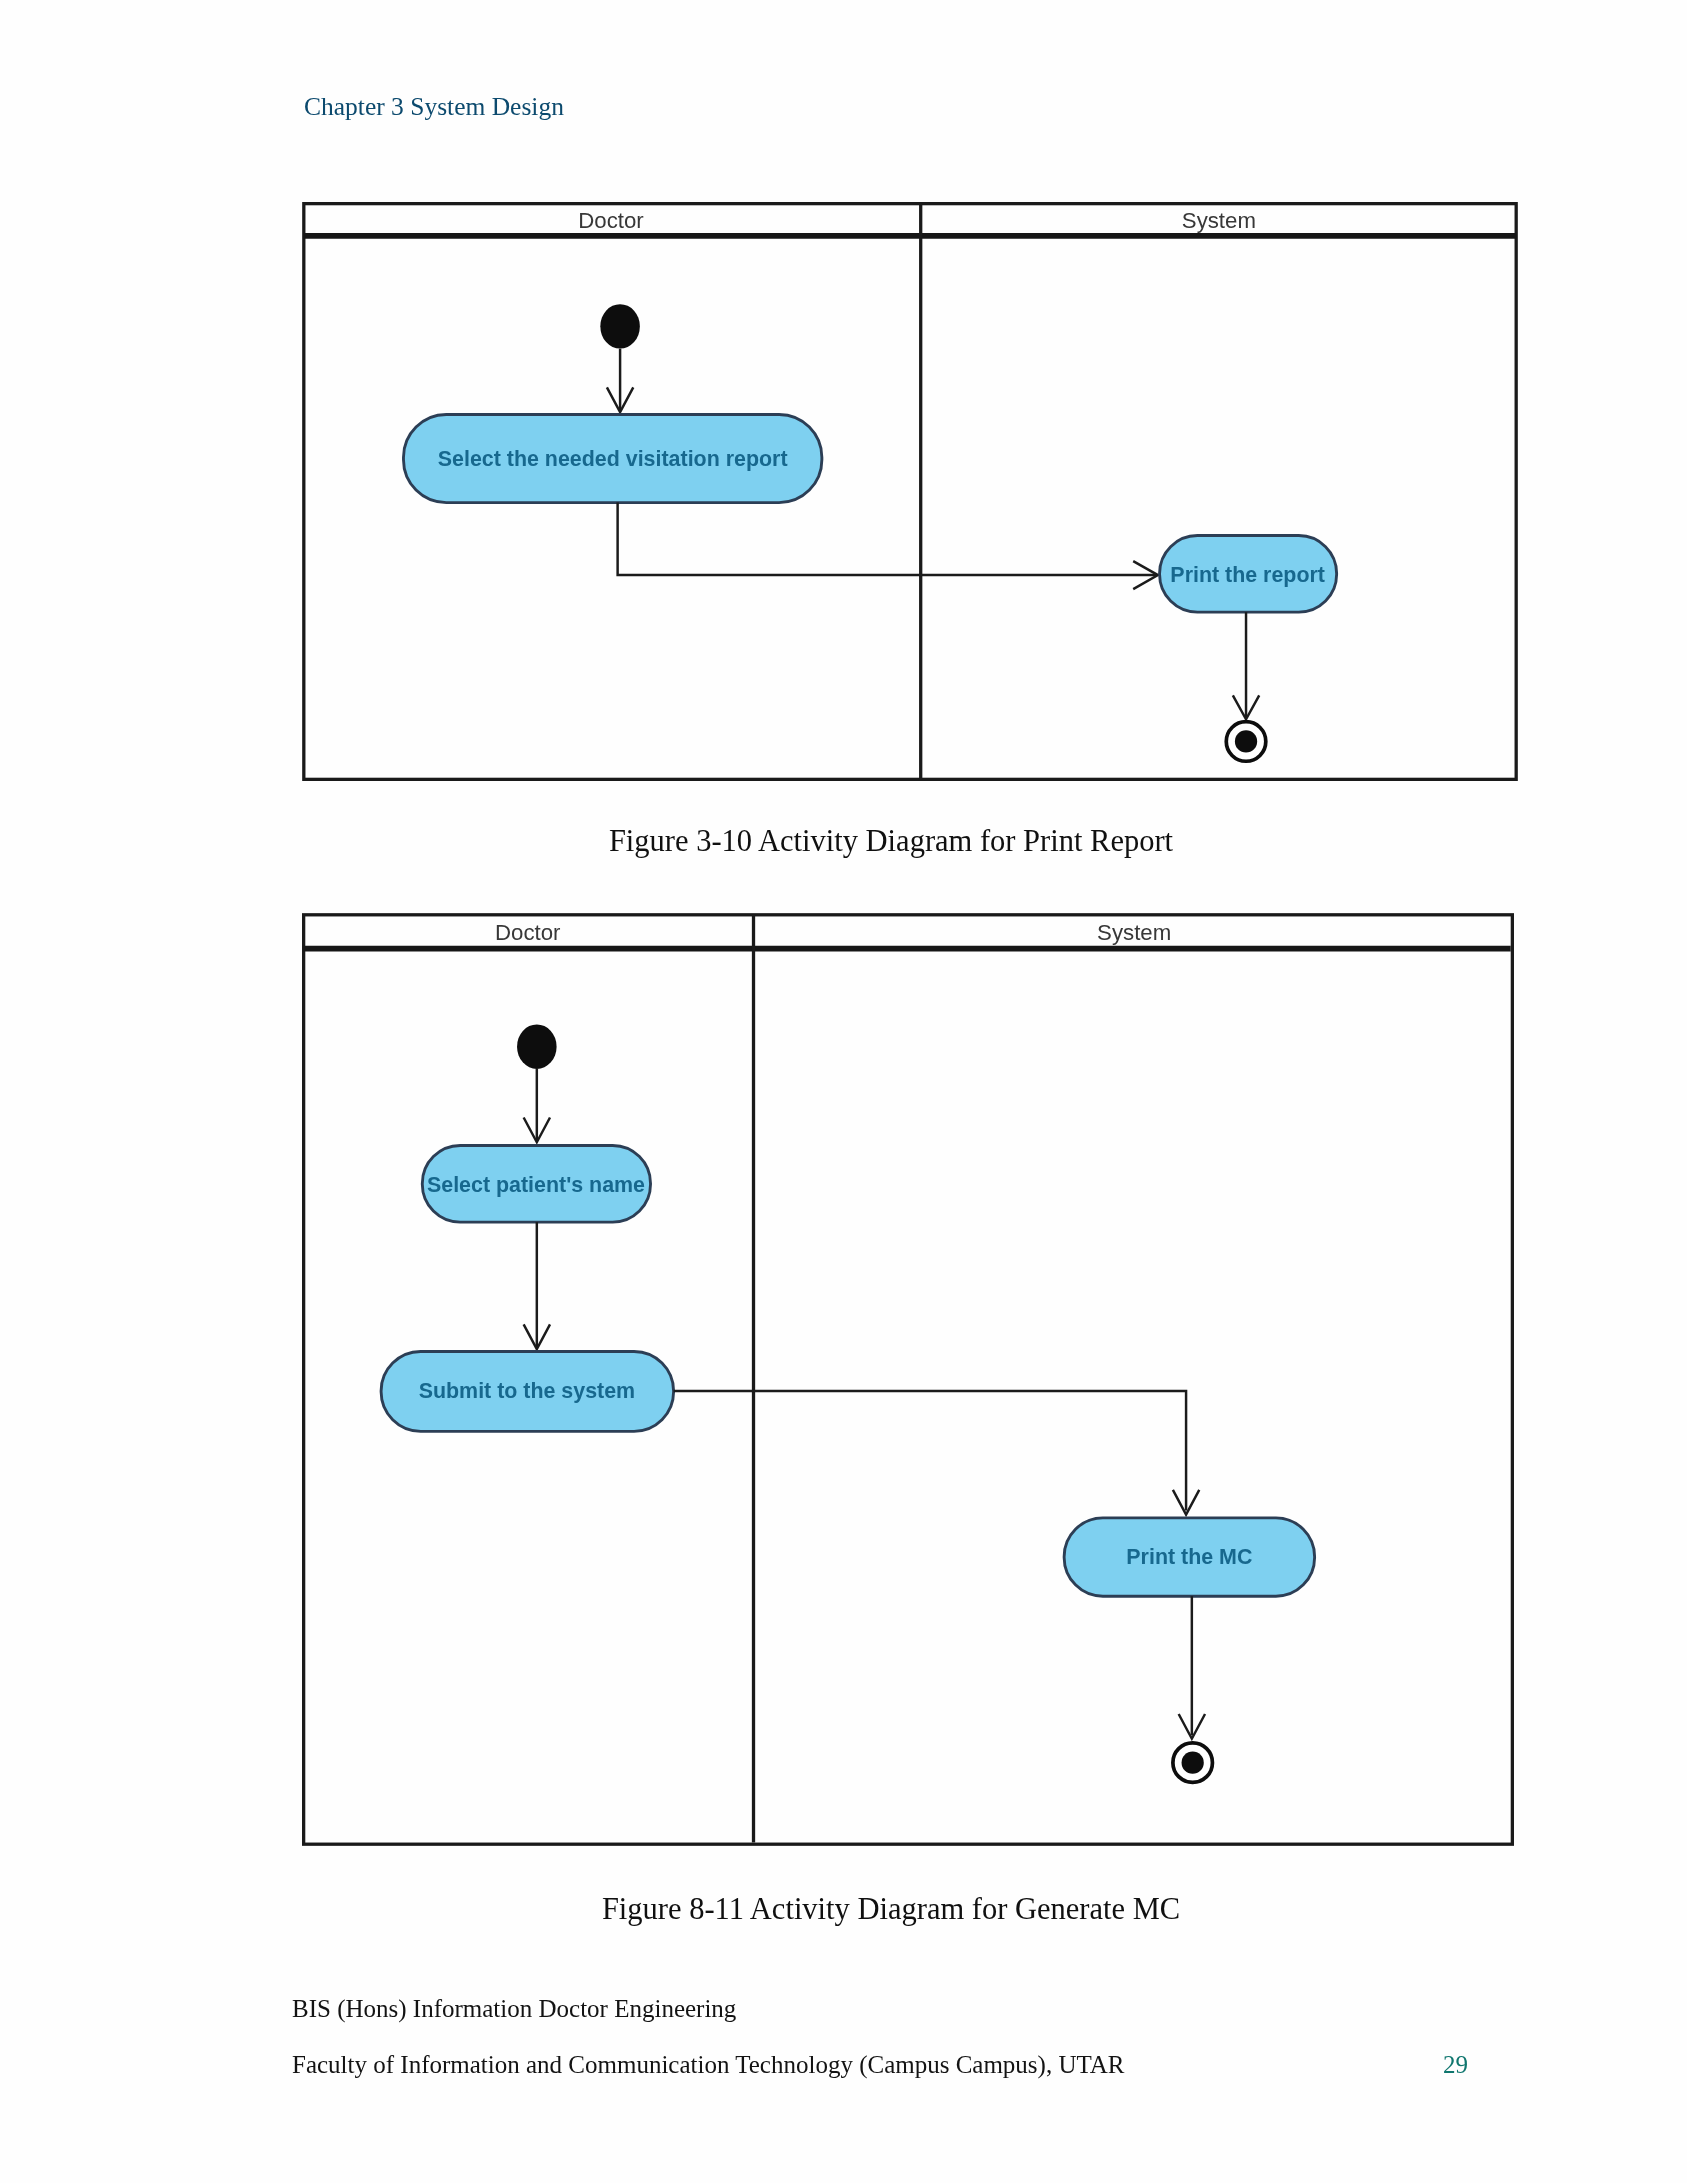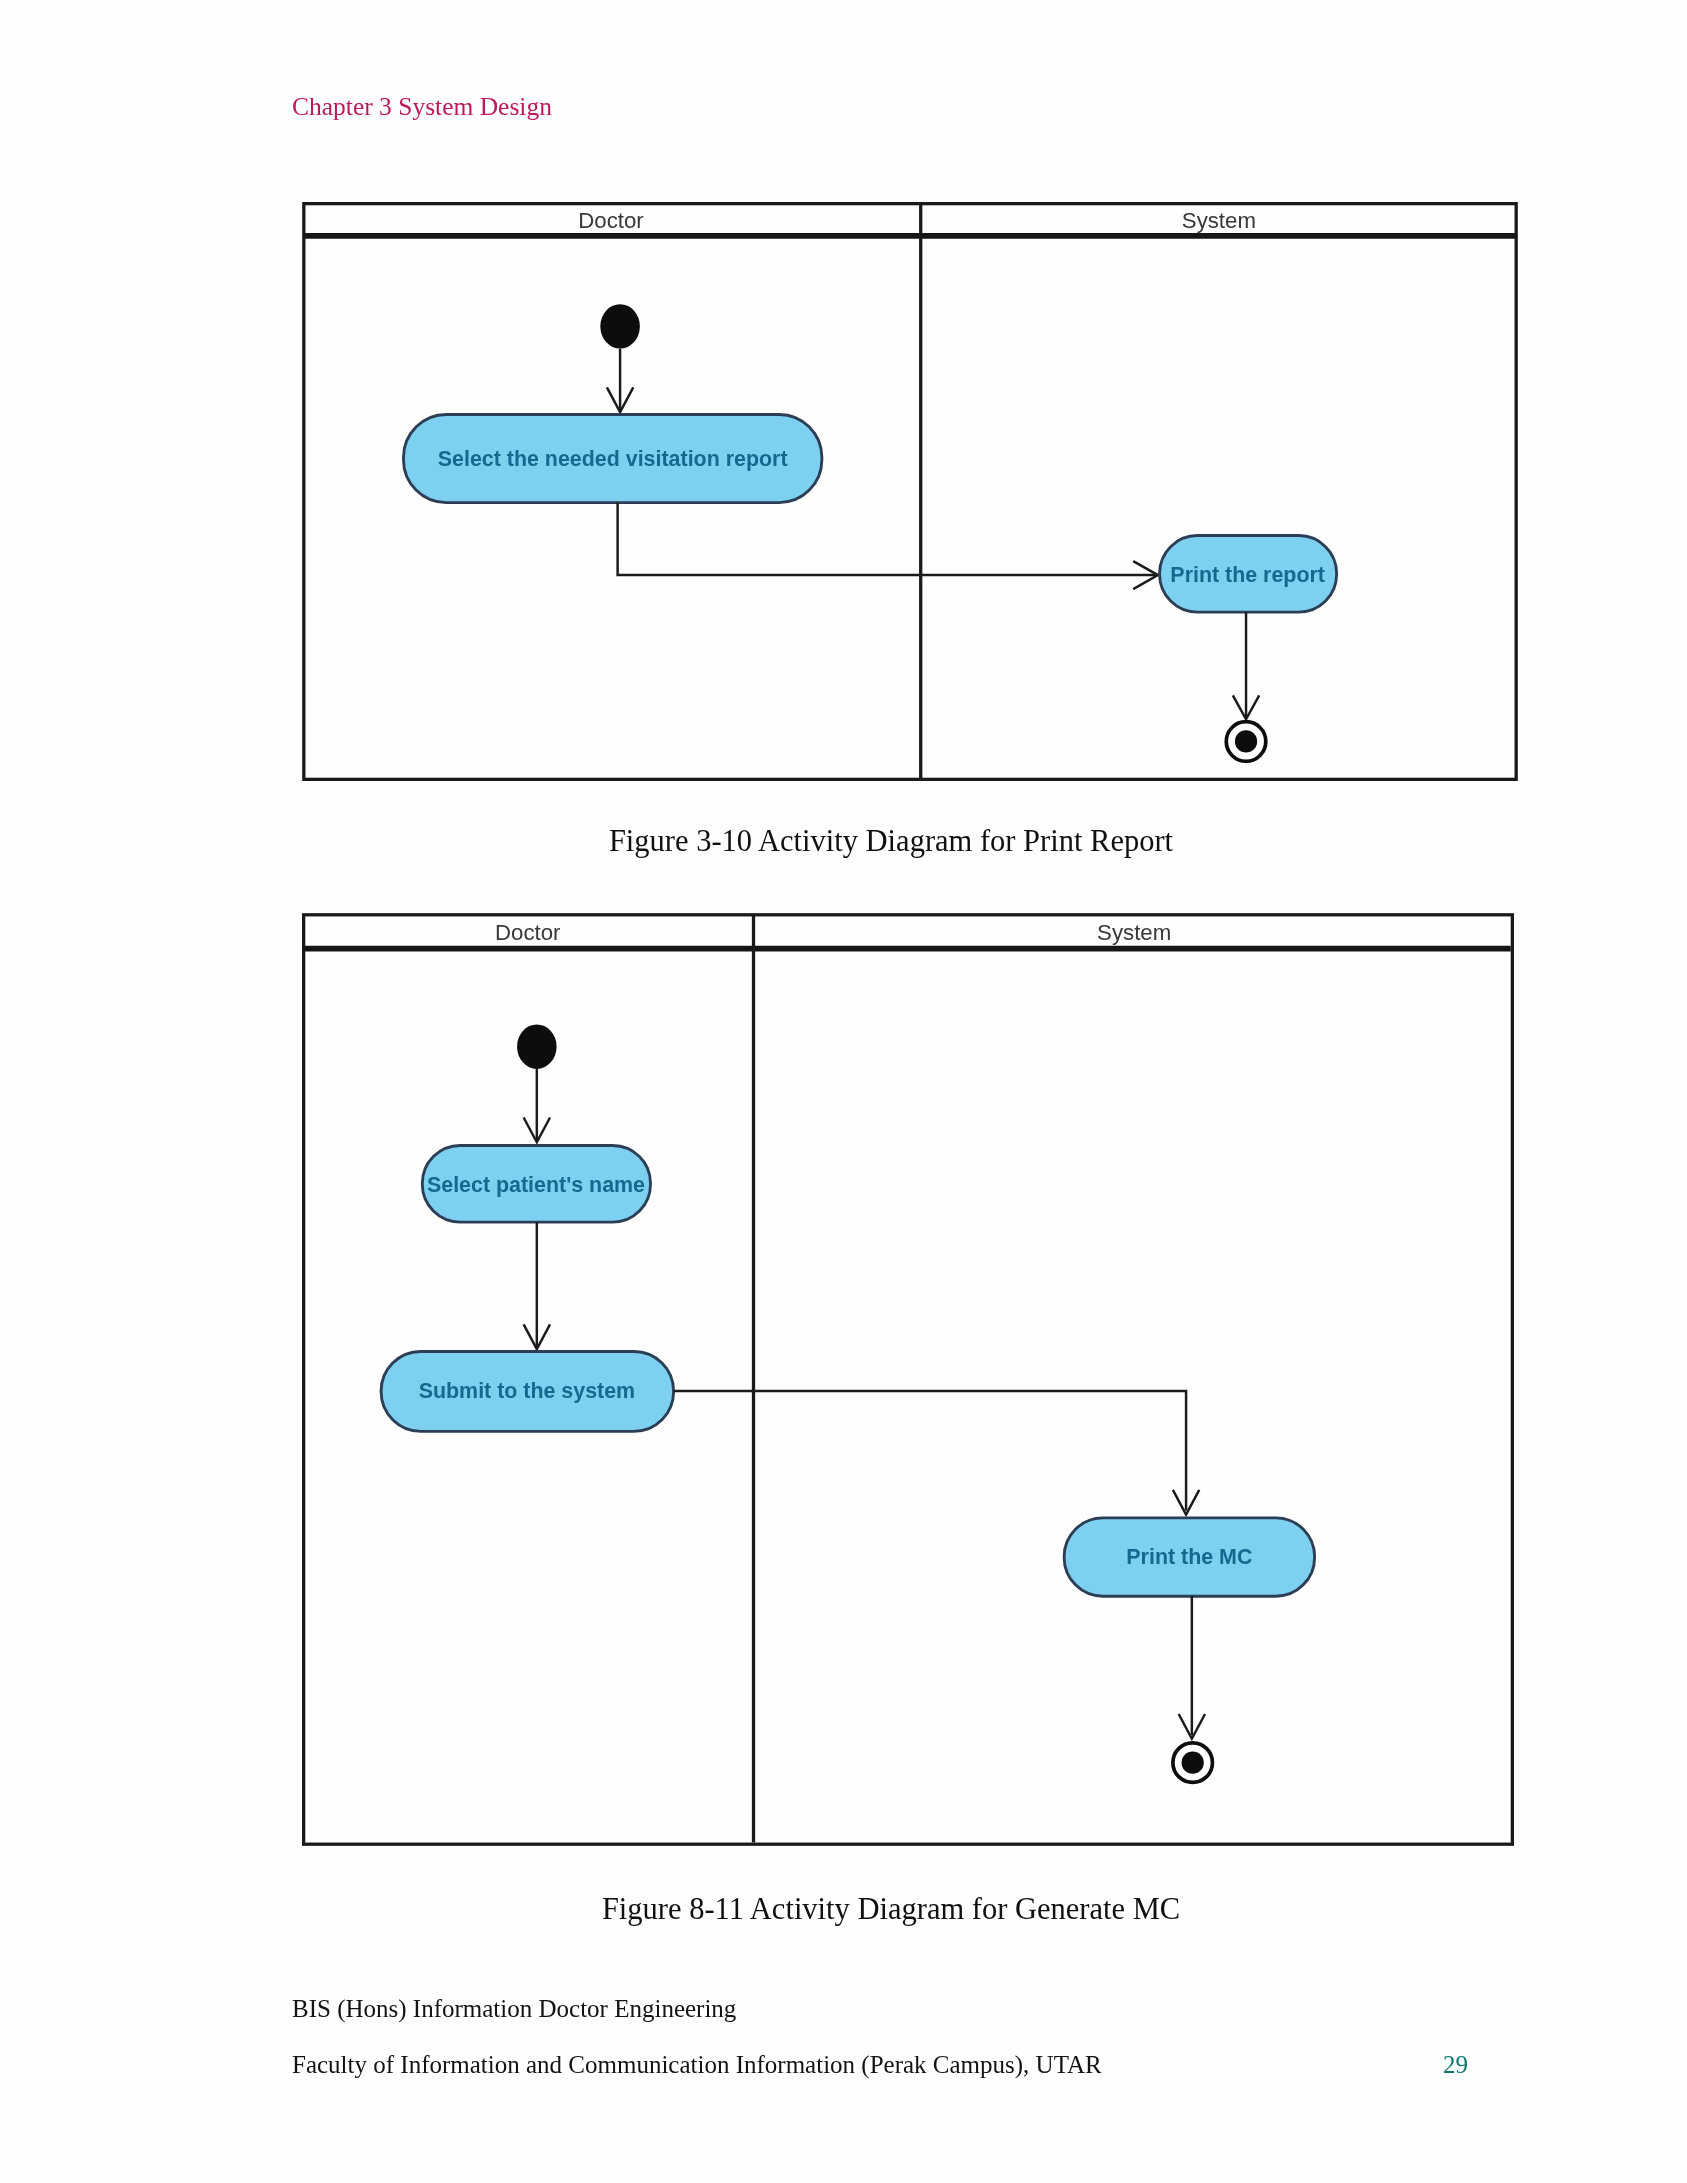--- a/index.html
+++ b/index.html
@@ -2,21 +2,21 @@
 <html style="font-size:13px"><head>
 <meta charset="utf-8">
 <style>
   html,body { margin:0; padding:0; }
   body {
     width:1687px; height:2183px; position:relative;
     background:#fefefe; overflow:hidden;
     font-family:"Liberation Serif", serif; color:#111;
   }
   .abs { position:absolute; }
-  .chapter-header { left:292px; top:92px; font-size:25.5px; color:#be185d; }
+  .chapter-header { left:304px; top:92px; font-size:25.5px; color:#0c4a6e; }
   .figure-caption { left:283px; width:1216px; text-align:center; font-size:30.5px; color:#101010; }
   .caption-1 { top:824px; }
   .caption-2 { top:1892px; }
   .footer-line { left:292px; font-size:25px; color:#131313; }
   .footer-1 { top:1995px; }
   .footer-2 { top:2051px; }
   .page-number { left:1443px; top:2051px; font-size:25px; color:#0f766e; }
 
   svg { position:absolute; overflow:visible; }
   .frame { fill:#fefefe; stroke:#1a1a1a; stroke-width:4; }
@@ -105,15 +105,15 @@
   <line class="conn" x1="1447" y1="1937" x2="1447" y2="2106"></line>
   <path class="ah" d="M1431 2080 L1447 2110 L1463 2080"></path>
 
   <circle class="final-outer" cx="1448" cy="2139" r="24"></circle>
   <circle class="node-black" cx="1448" cy="2139" r="13.5"></circle>
 </svg>
 
 <div class="abs figure-caption caption-2">Figure 8-11 Activity Diagram for Generate MC</div>
 
 <div class="abs footer-line footer-1">BIS (Hons) Information Doctor Engineering</div>
-<div class="abs footer-line footer-2">Faculty of Information and Communication Information (Perak Campus), UTAR</div>
+<div class="abs footer-line footer-2">Faculty of Information and Communication Technology (Campus Campus), UTAR</div>
 <div class="abs page-number">29</div>
 
 
 </body></html>

